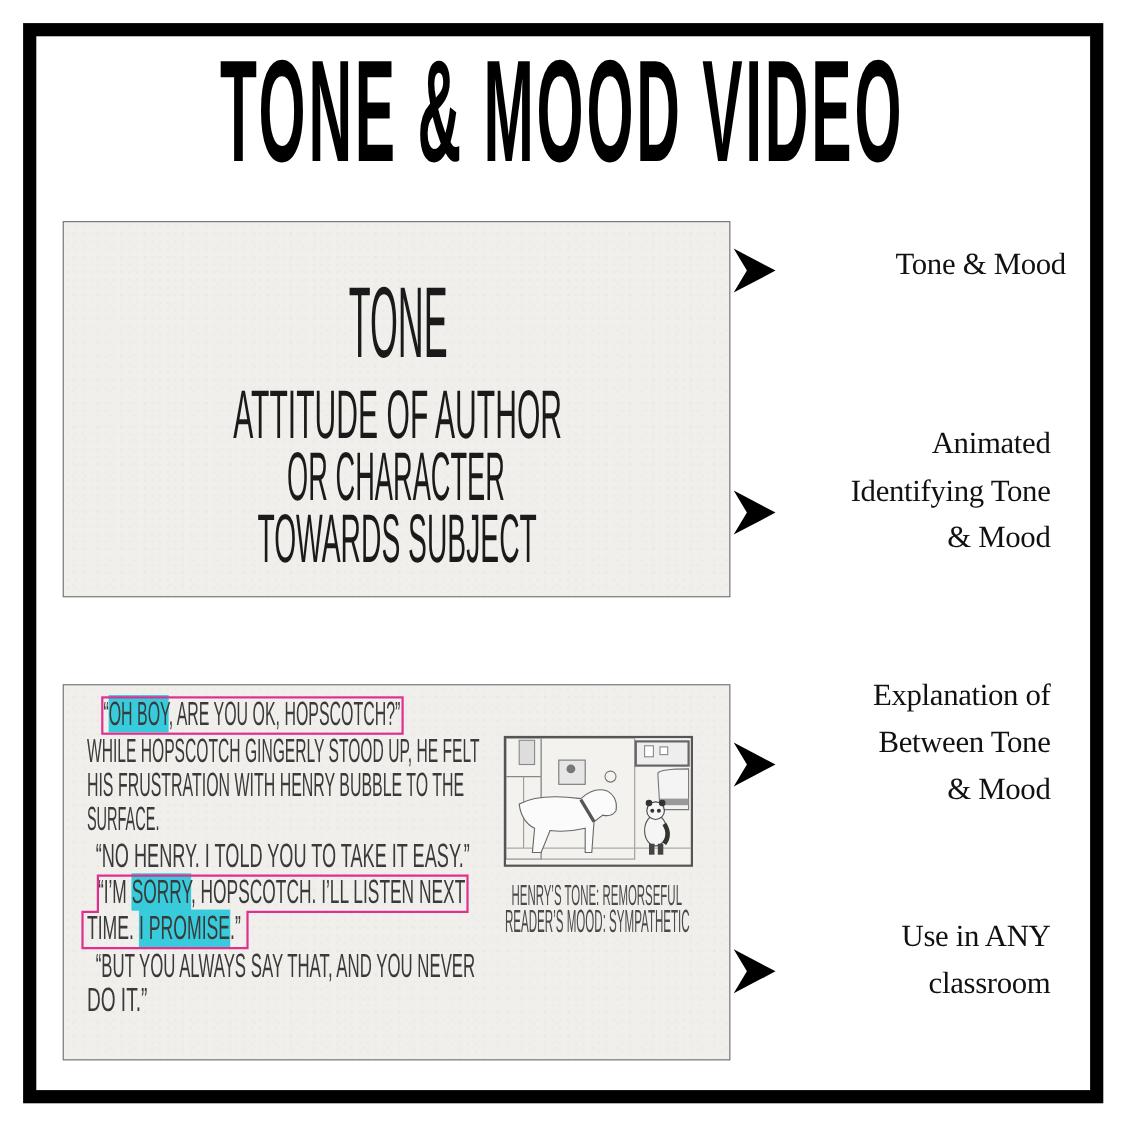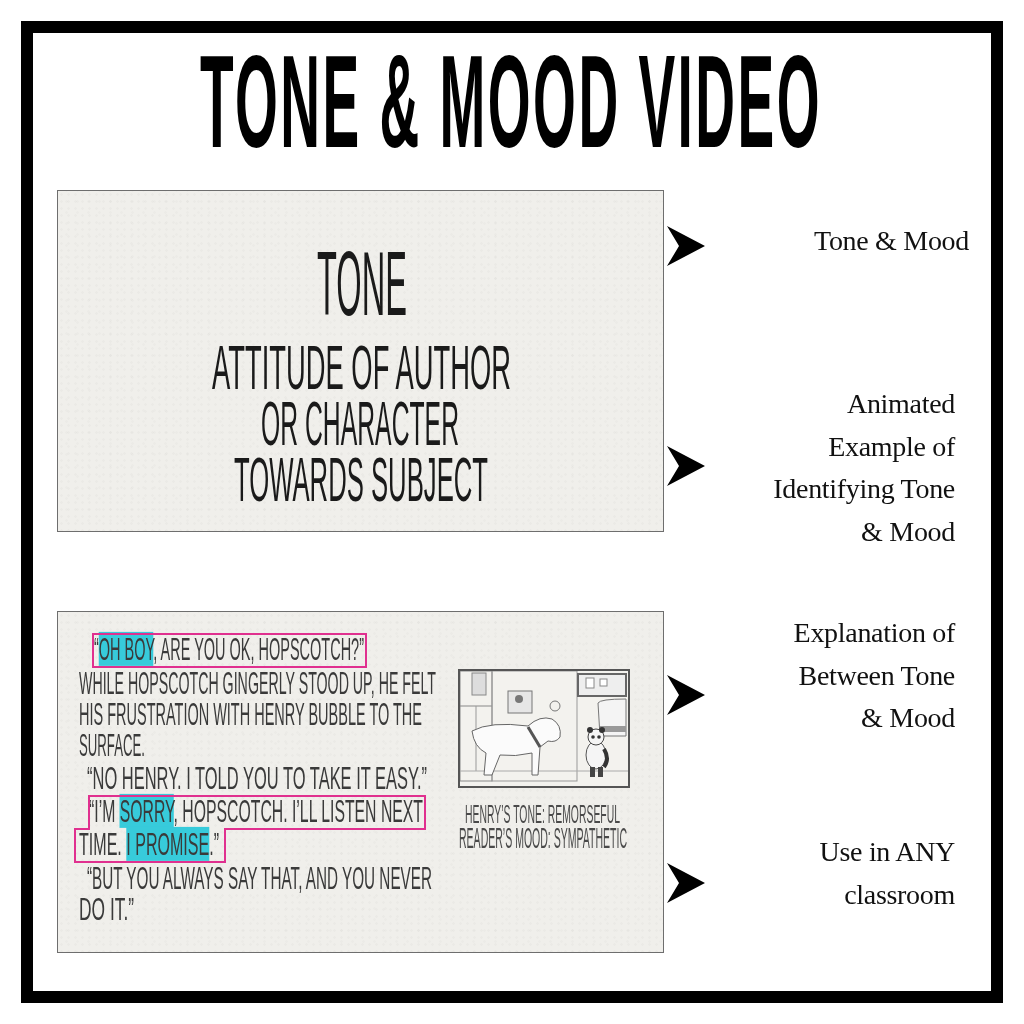--- a/index.html
+++ b/index.html
@@ -19,20 +19,21 @@
     transform-origin: left top; line-height: 1; color: #000;
   }
   .panel {
     position: absolute; background: #f0efeb;
     border: 1.5px solid #6e6e6e; box-sizing: border-box;
     background-image:
       radial-gradient(rgba(0,0,0,0.018) 1px, transparent 1.5px),
       radial-gradient(rgba(0,0,0,0.015) 1px, transparent 1.5px);
     background-size: 7px 7px, 11px 11px;
     background-position: 0 0, 3px 5px;
+    margin-top: 11px;
   }
   .panel-text { position: absolute; white-space: nowrap; font-family: "Liberation Sans", sans-serif; color: #1a1a1a; }
   .right-text {
     position: absolute; text-align: right; font-family: Liberation Serif, serif;
     font-size: 28px; line-height: 42.5px; color: #111; letter-spacing: -0.3px;
   }
   .right-text div { white-space: nowrap; }
   .arrow { position: absolute; width: 40px; height: 42px; }
   .hl { background: #37cbdb; }
   .box { position: absolute; border: 2px solid #e0308f; box-sizing: border-box; }
@@ -136,21 +137,20 @@
 </svg>
 <svg class="arrow" style="left:666px; top:862px;" viewBox="0 0 40 42">
   <path d="M1 1 L39 21 L1 41 L13 21 Z" fill="#000"></path>
 </svg>
 
 <div class="right-text" style="right:55px; top:220px;">
   <div>Tone &amp; Mood</div>
 </div>
 <div class="right-text" style="right:69px; top:383px;">
   <div>Animated</div>
-  <div>Example of</div>
   <div>Identifying Tone</div>
   <div>&amp; Mood</div>
 </div>
 <div class="right-text" style="right:69px; top:612px;">
   <div>Explanation of</div>
   <div>Between Tone</div>
   <div>&amp; Mood</div>
 </div>
 <div class="right-text" style="right:69px; top:831px;">
   <div>Use in ANY</div>

